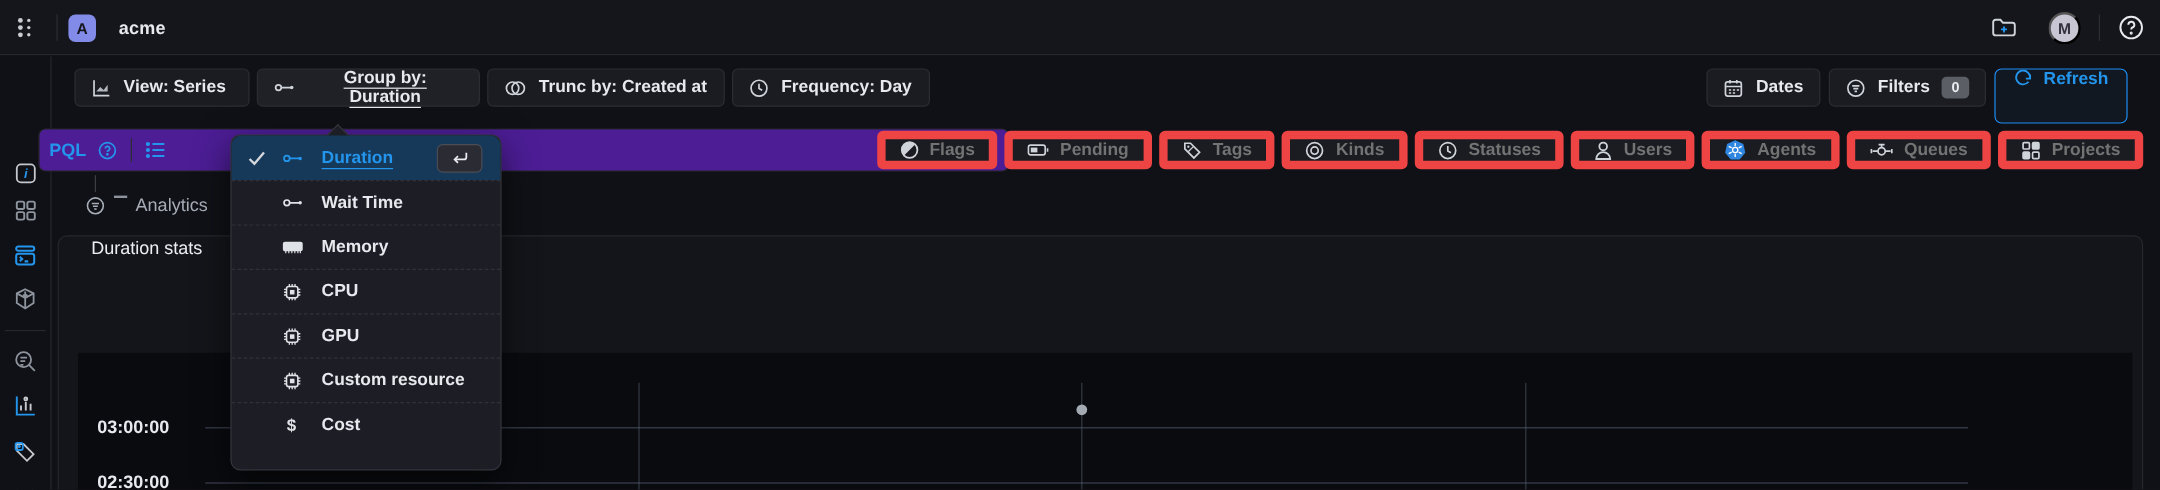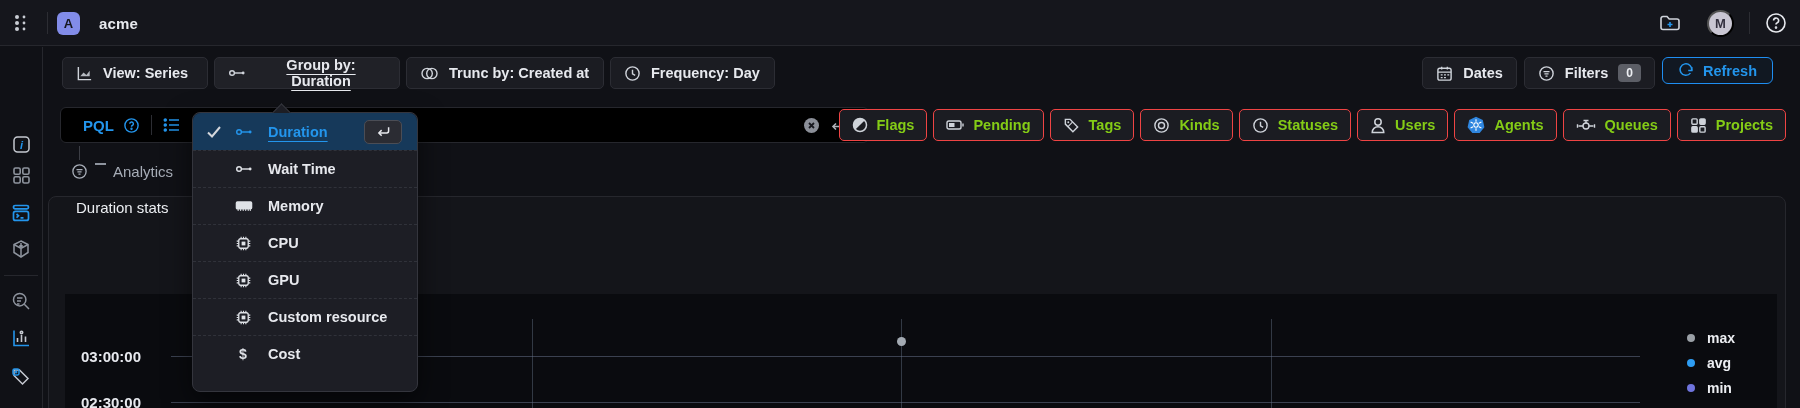--- a/index.html
+++ b/index.html
@@ -57,37 +57,37 @@
   .tbtn .ti { color: #cfd3da; }
   .tbtn.lit { background: #202127; }
   .u-line { text-decoration: underline; text-underline-offset: 4px; text-decoration-thickness: 1px; }
   .toolbar-right { position: absolute; top: 57px; right: 27px; display: flex; gap: 7px; }
   .tbtn.rel { position: relative; top: 0; }
   .count-badge {
     background: #5c5e66; color: #eceef2; border-radius: 4px;
     font-size: 12px; font-weight: 700; padding: 2px 8px; line-height: 14px;
   }
   .refresh-btn {
-    position: relative; height: 27px; display: flex; align-items: center; gap: 9px;
+    position: relative; height: 46px; display: flex; align-items: flex-start; gap: 9px;
     padding: 0 15px; background: rgba(31,142,241,0.06);
     border: 1.5px solid #1f8ef1; border-radius: 6px; color: #2395ec;
     font-weight: 600; font-size: 14.5px; font-family: inherit; cursor: pointer;
   }
 
   
   .pql-box {
-    position: absolute; left: 60px; top: 107px; width: 809px; height: 36px;
-    background: #000000; border: 1px solid #26272d; border-radius: 6px;
-    display: flex; align-items: center; padding: 0 22px;
+    position: absolute; left: 32px; top: 107px; width: 809px; height: 36px;
+    background: #4c1d95; border: 1px solid #26272d; border-radius: 6px;
+    display: flex; align-items: center; padding: 0 8px;
   }
   .pql-label { color: #2395ec; font-weight: 700; font-size: 15px; }
   .chips { position: absolute; top: 109px; right: 14px; display: flex; gap: 6px; }
   .chip {
-    height: 32px; background: #1b1c22; border: 1px solid #ef4444; border-radius: 5px;
-    color: #84cc16; font-weight: 600; font-size: 14.5px; font-family: inherit;
+    height: 32px; background: #1b1c22; border: 7px solid #ef4444; border-radius: 5px;
+    color: #737373; font-weight: 600; font-size: 14.5px; font-family: inherit;
     display: flex; align-items: center; gap: 9px; padding: 0 12px; cursor: pointer;
   }
   .chip .ci { color: #cfd3da; }
 
   
   .tree-tick { position: absolute; left: 79px; top: 146px; width: 1px; height: 14px; background: #3c3e45; }
   .tree-row { position: absolute; left: 71px; top: 163px; display: flex; gap: 7px; color: #a7adb7; }
   .tree-dash { width: 11px; height: 1.5px; background: #8e949e; }
   .tree-label { font-size: 15px; }
 
@@ -451,34 +451,20 @@
   <h2 class="panel-title">Duration stats</h2>
   <div class="plot dotted">
     <span class="ytick" style="top:54px;">03:00:00</span>
     <span class="ytick" style="top:100px;">02:30:00</span>
     <span class="gridline-h" style="top:62px;"></span>
     <span class="gridline-h" style="top:108px;"></span>
     <span class="gridline-v" style="left:467px;"></span>
     <span class="gridline-v" style="left:836px;"></span>
     <span class="gridline-v" style="left:1206px;"></span>
     <span class="datapoint" style="left:832px; top:43px;"></span>
-    <div class="legend">
-      <div class="legend-item">
-        <span class="legend-dot" style="background:#9aa0a6;"></span>
-        <span class="legend-label">max</span>
-      </div>
-      <div class="legend-item">
-        <span class="legend-dot" style="background:#2e9df3;"></span>
-        <span class="legend-label">avg</span>
-      </div>
-      <div class="legend-item">
-        <span class="legend-dot" style="background:#6f74dd;"></span>
-        <span class="legend-label">min</span>
-      </div>
-    </div>
   </div>
 </section>
 
 <div class="menu">
   <span class="menu-caret"></span>
 
   <div class="menu-item selected">
     <span class="mi-check">
       <svg width="16" height="14" viewBox="0 0 16 14" fill="none" stroke="currentColor" stroke-width="2">
           <path d="M2 7.5l4 4 8-9.5"></path>

